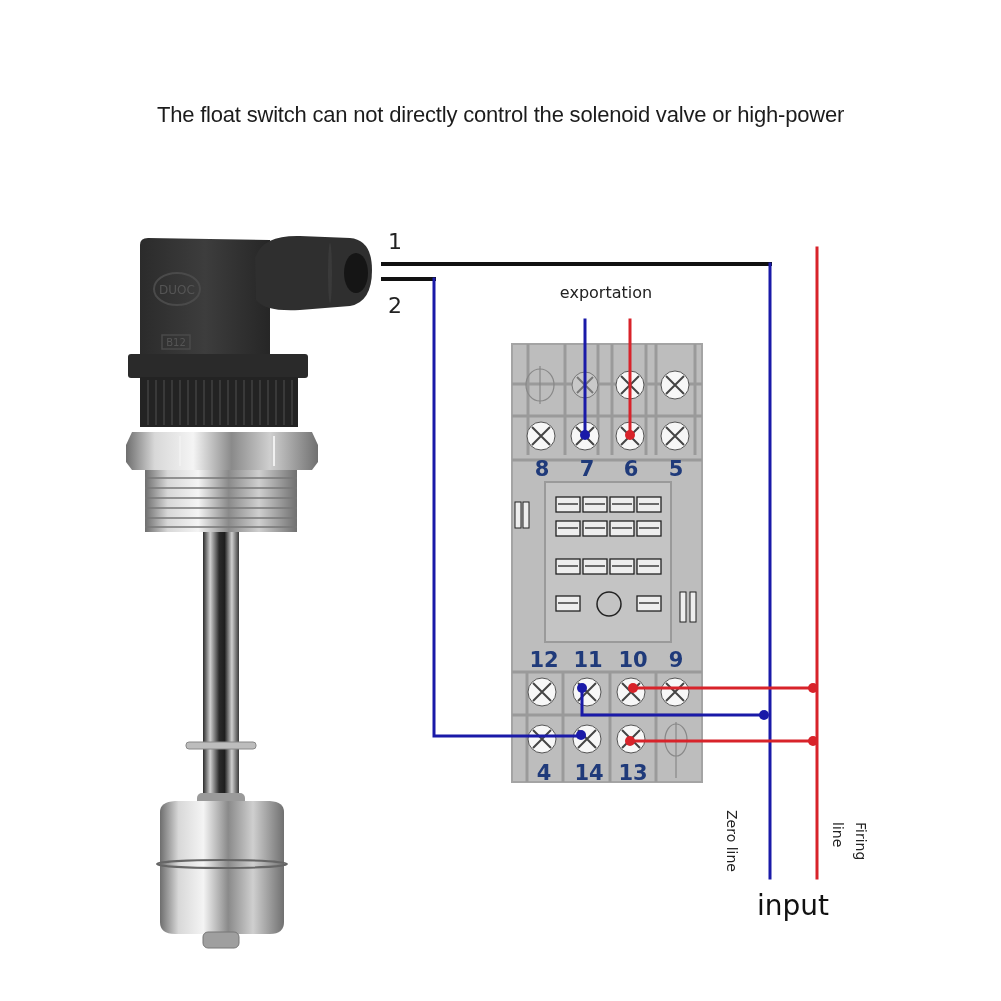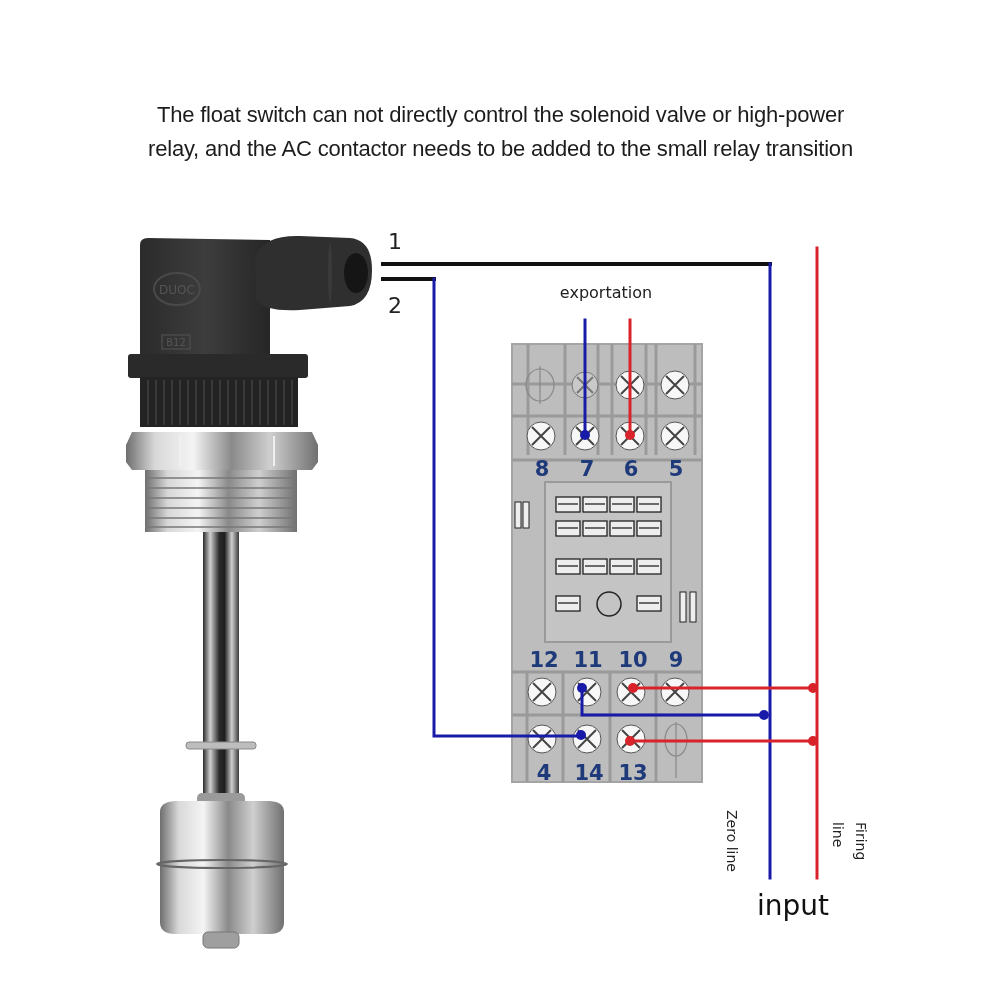--- a/index.html
+++ b/index.html
@@ -7,21 +7,20 @@
   .caption{position:absolute;left:0;top:98px;width:1001px;text-align:center;font-family:"Liberation Sans","DejaVu Sans",sans-serif;font-size:22px;line-height:34px;color:#1c1c1c;letter-spacing:-0.2px;}
   .caption div{white-space:nowrap;}
   svg{position:absolute;left:0;top:0;}
   .lbl{font-family:"DejaVu Sans","Liberation Sans",sans-serif;}
 </style>
 </head>
 <body>
 
 <div class="caption">
   <div>The float switch can not directly control the solenoid valve or high-power</div>
-  <div>relay, and the AC contactor needs to be added to the small relay transition</div>
 </div>
 
 <svg width="1001" height="1001" viewBox="0 0 1001 1001">
   <defs>
     <linearGradient id="steel" x1="0" x2="1" y1="0" y2="0">
       <stop offset="0" stop-color="#6e6e6e"></stop>
       <stop offset="0.15" stop-color="#d8d8d8"></stop>
       <stop offset="0.35" stop-color="#f4f4f4"></stop>
       <stop offset="0.55" stop-color="#8a8a8a"></stop>
       <stop offset="0.75" stop-color="#cfcfcf"></stop>

